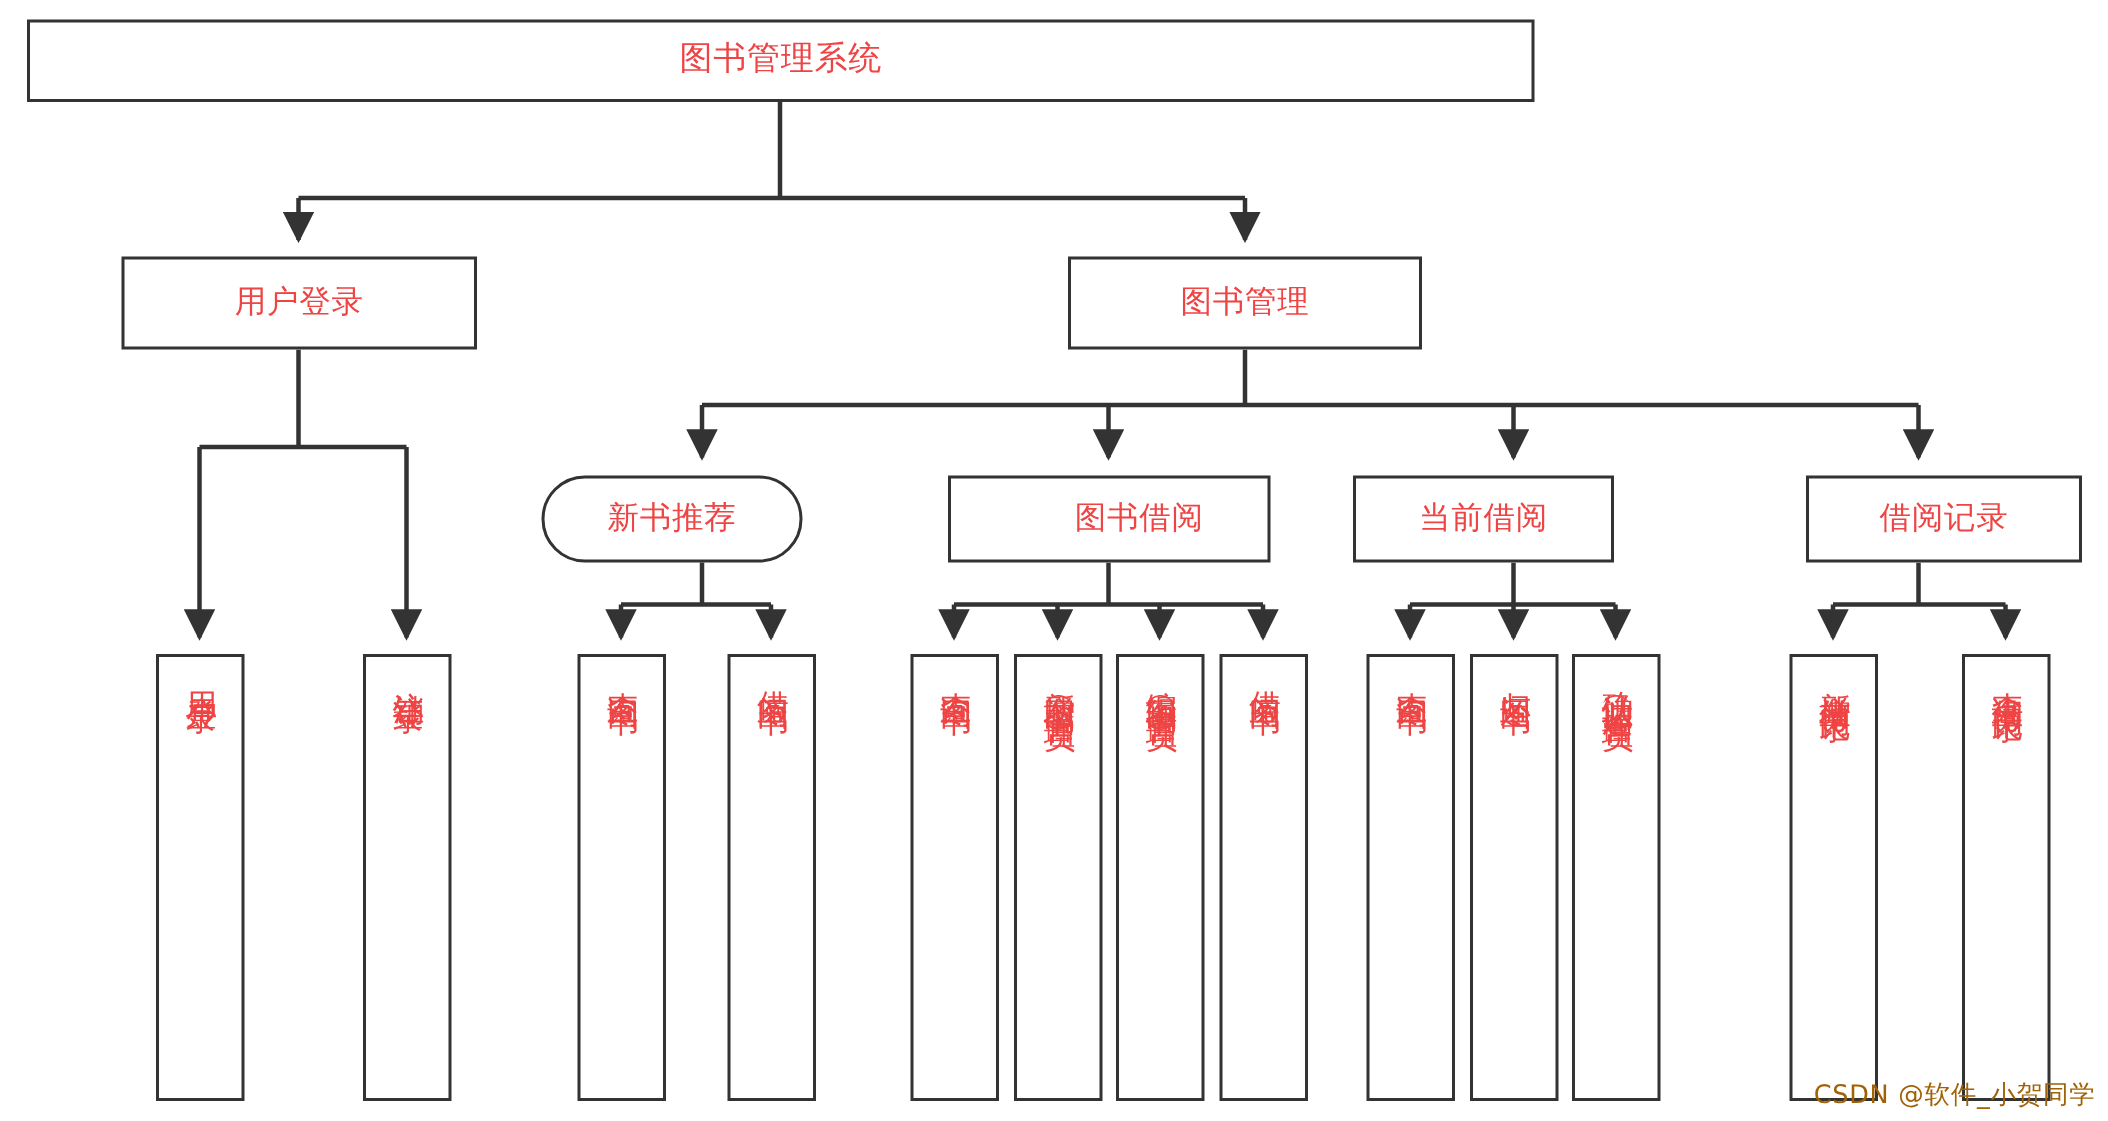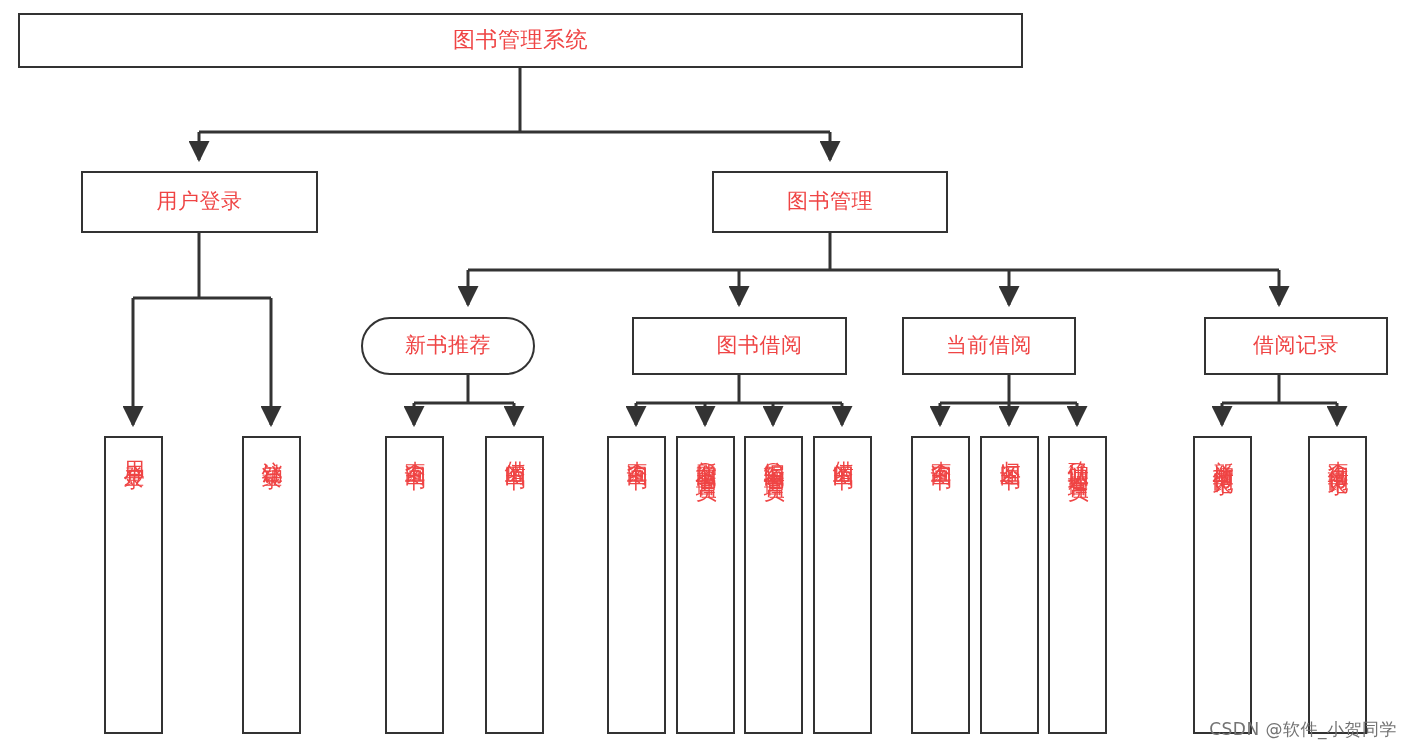--- a/index.html
+++ b/index.html
@@ -59,21 +59,21 @@
     top: 0;
     width: 1405px;
     height: 747px;
     pointer-events: none;
   }
   .watermark {
     position: absolute;
     right: 8px;
     bottom: 6px;
     font-size: 17px;
-    color: #737373;
+    color: #a16207;
     letter-spacing: 0.5px;
     white-space: nowrap;
   }
 </style>
 </head>
 <body>
 
 <div id="diagram-canvas">
 
   <svg class="connectors" viewBox="0 0 1405 747">

